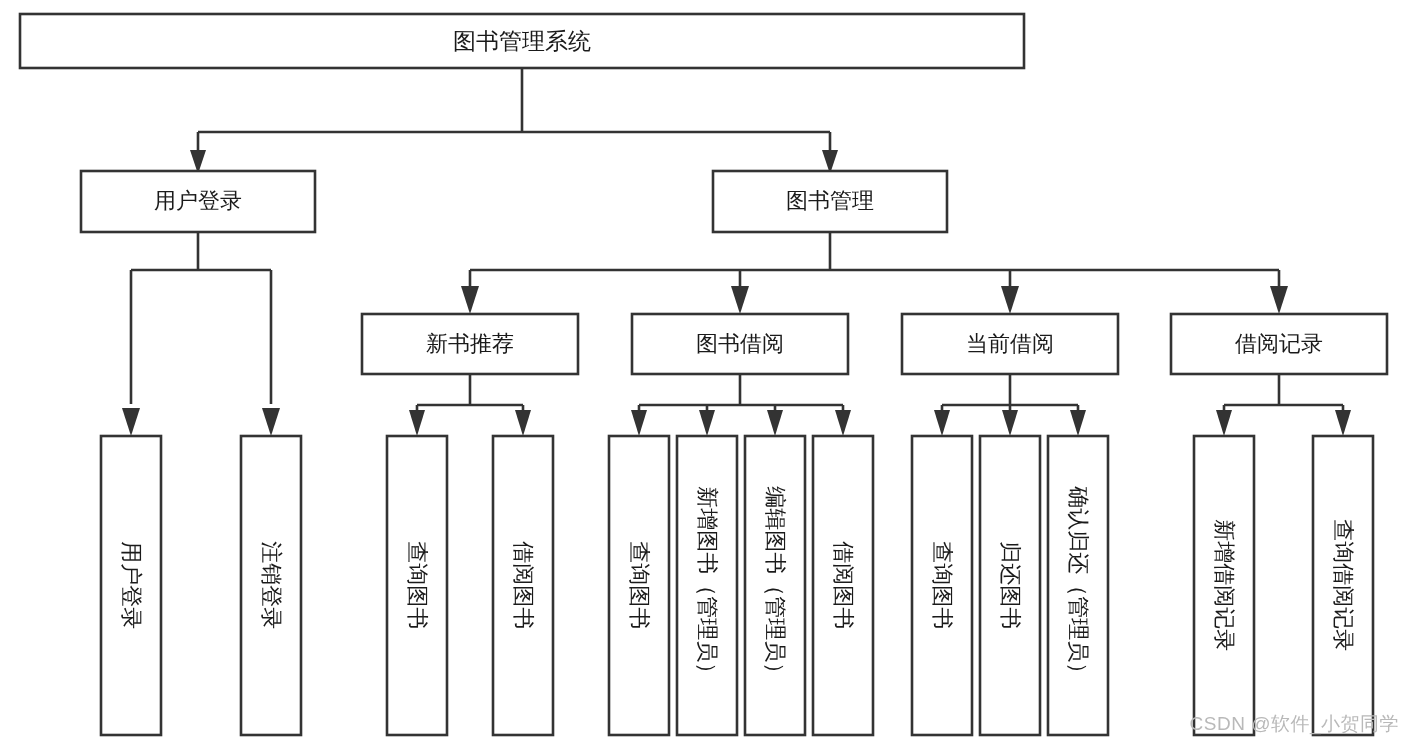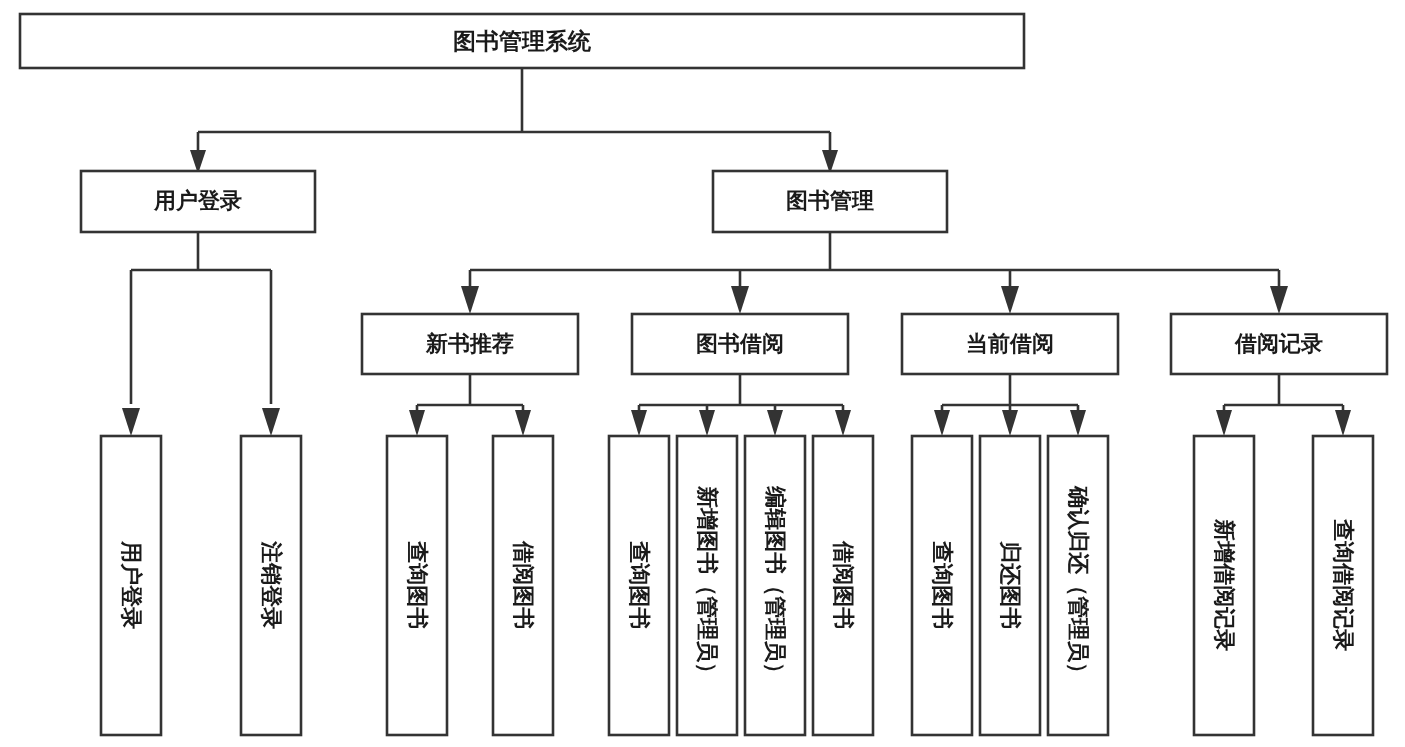--- a/index.html
+++ b/index.html
@@ -11,21 +11,20 @@
     width: 1405px;
     height: 747px;
     font-family: "Liberation Sans", "DejaVu Sans", sans-serif;
     overflow: hidden;
     position: relative;
   }
   #diagram-root {
     position: relative;
     width: 1405px;
     height: 747px;
-    font-weight: bold;
   }
   svg#flow {
     position: absolute;
     top: 0;
     left: 0;
     width: 1405px;
     height: 747px;
     display: block;
   }
   .node-rect {
@@ -212,13 +211,14 @@
     <span class="vlabel"><span class="vlabel-inner">确认归还（管理员）</span></span>
   </div>
 
   <div class="vbox" style="left:1194px; top:436px; width:60px; height:299px;">
     <span class="vlabel"><span class="vlabel-inner">新增借阅记录</span></span>
   </div>
   <div class="vbox" style="left:1313px; top:436px; width:60px; height:299px;">
     <span class="vlabel"><span class="vlabel-inner">查询借阅记录</span></span>
   </div>
 
+  <div class="watermark">CSDN @软件_小贺同学</div>
 </div>
 
 </body></html>

